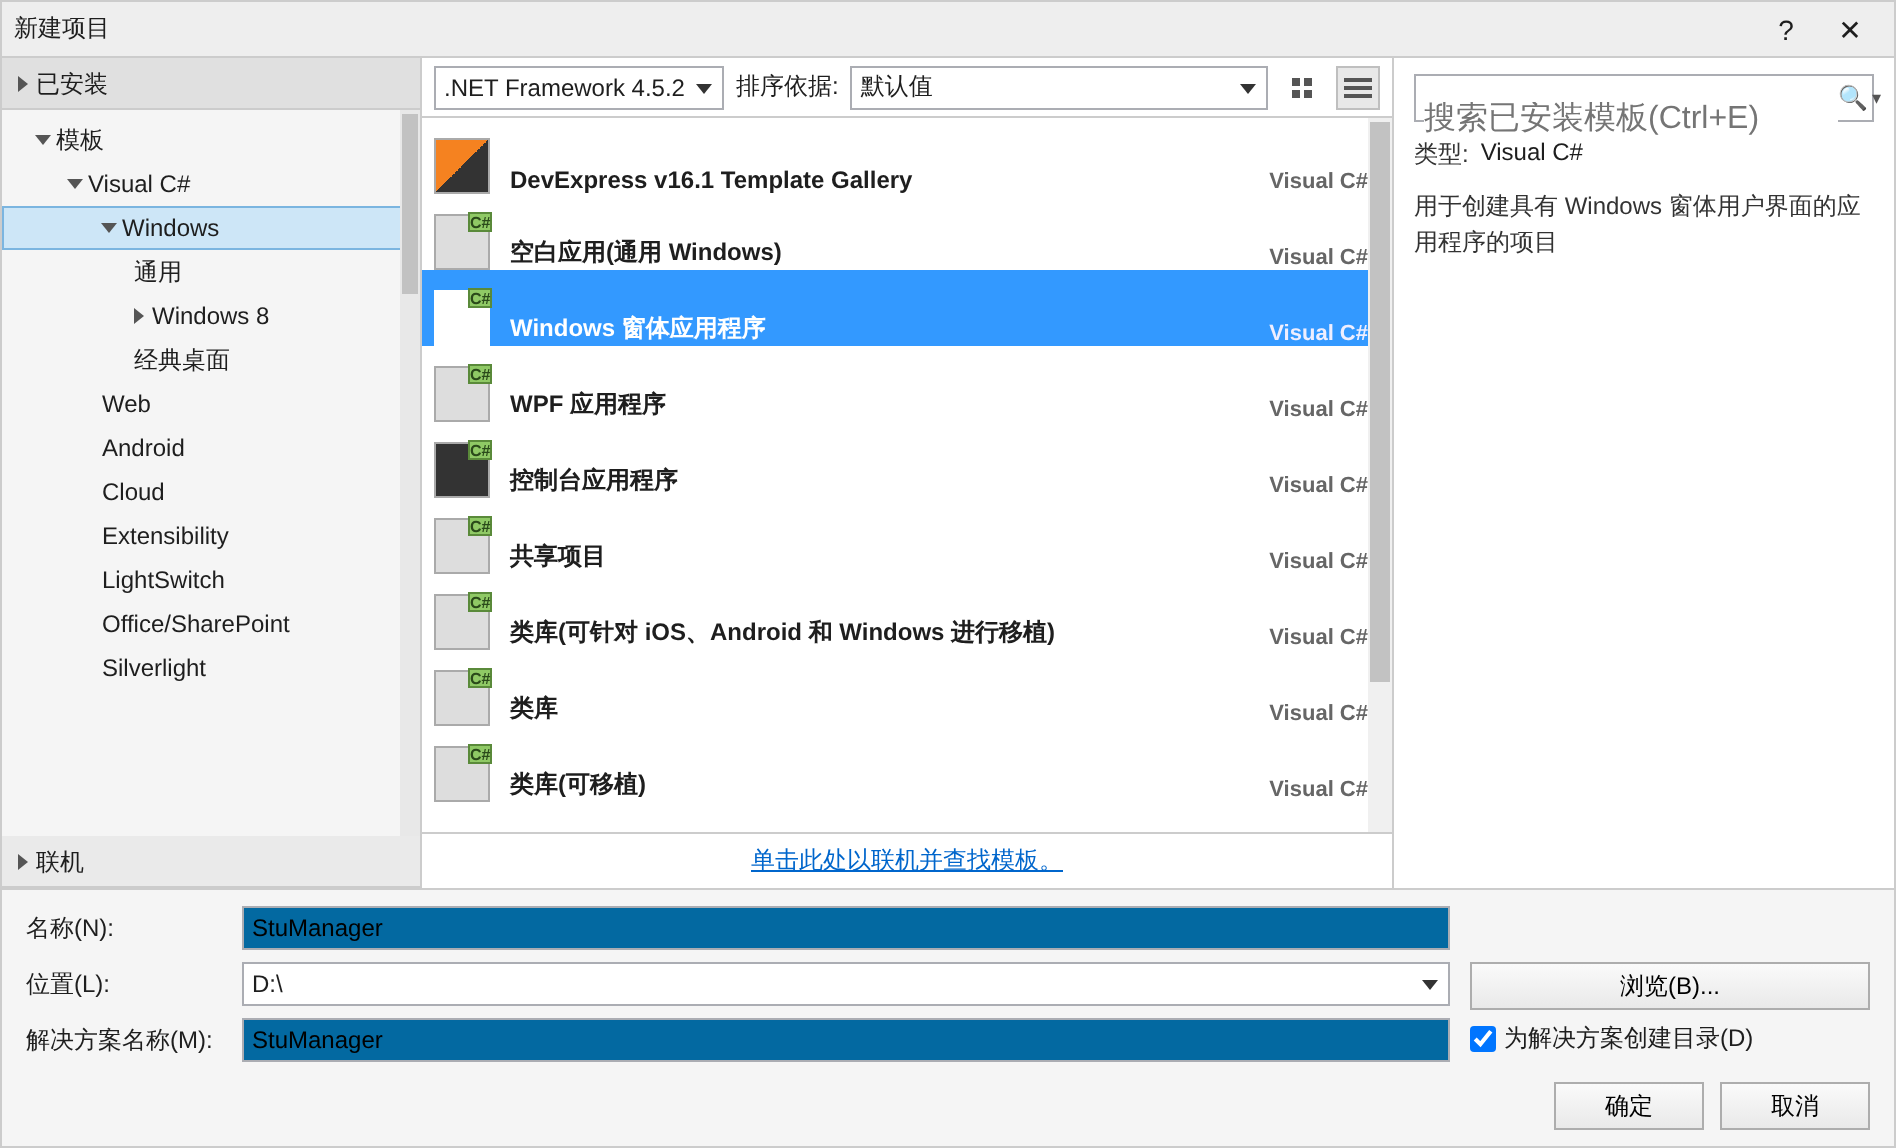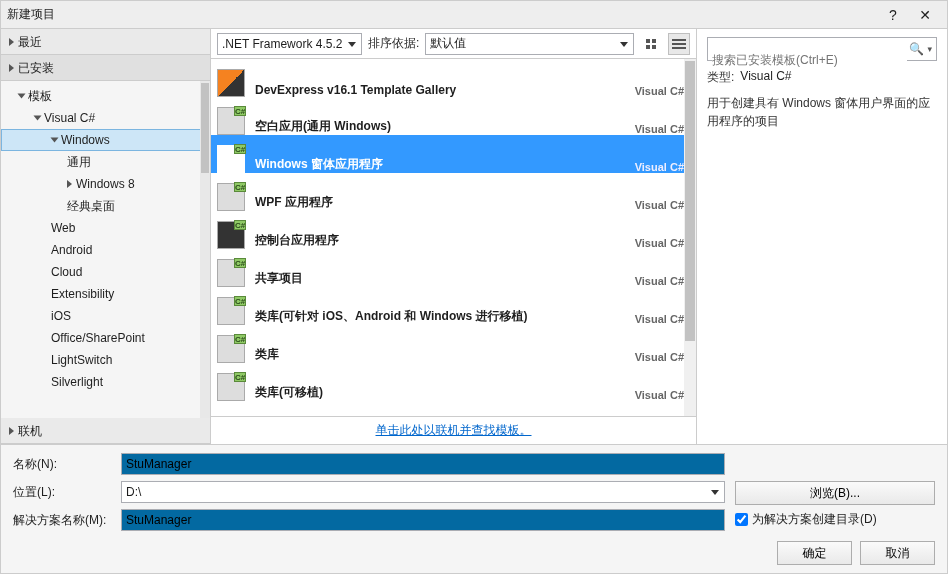--- a/index.html
+++ b/index.html
@@ -41,21 +41,21 @@
 .tpl-name { flex:1; }
 .tpl-lang { color:#666; font-size:11px; }
 .template-row.selected .tpl-lang { color:#eef; }
 .link-row { height:28px; display:flex; align-items:center; justify-content:center; border-top:1px solid #ccc; }
 .link-row a { color:#0066cc; text-decoration:underline; cursor:pointer; }
 .scr-center { position:absolute; right:0; top:0; bottom:0; width:12px; background:#f0f0f0;}
 .scr-center .thumb { position:absolute; top:2px; left:1px; width:10px; height:280px; background:#c2c2c2; }
 
 .right { width:250px; padding:8px 10px; display:flex; flex-direction:column; gap:8px; }
 .right .search { height:24px; border:1px solid #abadb3; display:flex; align-items:center; padding:0 4px; }
-.right .search input { border:none; outline:none; flex:1; font-size:12px; color:#404040;margin-top:21px; }
+.right .search input { border:none; outline:none; flex:1; font-size:16px; color:#404040;margin-top:21px; }
 .right .search .mag { width:18px; text-align:center; color:#555; }
 .desc-title { display:flex; gap:6px; }
 .desc-title .k { color:#333; }
 .desc-text { color:#333; line-height:1.5; }
 
 .bottom { border-top:1px solid #ccc; padding:8px 12px; display:flex; flex-direction:column; gap:6px; background:#f5f5f5; }
 .form-row { display:flex; align-items:center; gap:8px; }
 .form-row label { width:100px; }
 .form-row input[type=text] { flex:1; height:22px; border:1px solid #abadb3; padding:0 4px; background:#0369a1; }
 .form-row.loc .combo-input { flex:1; height:22px; border:1px solid #abadb3; padding:0 4px; background:#fff; display:flex; align-items:center; position:relative; }
@@ -76,24 +76,20 @@
 <body>
 
 <div class="titlebar">
   <span class="title">新建项目</span>
   <div class="titlebtn">?</div>
   <div class="titlebtn">✕</div>
 </div>
 
 <div class="main">
   <div class="left">
-    <div class="panel-header">
-      <span class="caret"></span>
-      <span>最近</span>
-    </div>
     <div class="panel-header exp" style="background:#e0e0e0">
       <span class="caret"></span>
       <span>已安装</span>
     </div>
     <div class="tree">
       <div class="tree-item indent1">
           <span class="caret down"></span>
           <span>模板</span>
         </div>
       <div class="tree-item indent2">
@@ -120,27 +116,24 @@
       <div class="tree-item indent3">
           <span>Android</span>
         </div>
       <div class="tree-item indent3">
           <span>Cloud</span>
         </div>
       <div class="tree-item indent3">
           <span>Extensibility</span>
         </div>
       <div class="tree-item indent3">
-          <span>iOS</span>
+          <span>LightSwitch</span>
         </div>
       <div class="tree-item indent3">
           <span>Office/SharePoint</span>
-        </div>
-      <div class="tree-item indent3">
-          <span>LightSwitch</span>
         </div>
       <div class="tree-item indent3">
           <span>Silverlight</span>
         </div>
       <div class="scrollbar-left">
           <div class="thumb"></div>
         </div>
     </div>
     <div class="panel-header">
       <span class="caret"></span>

